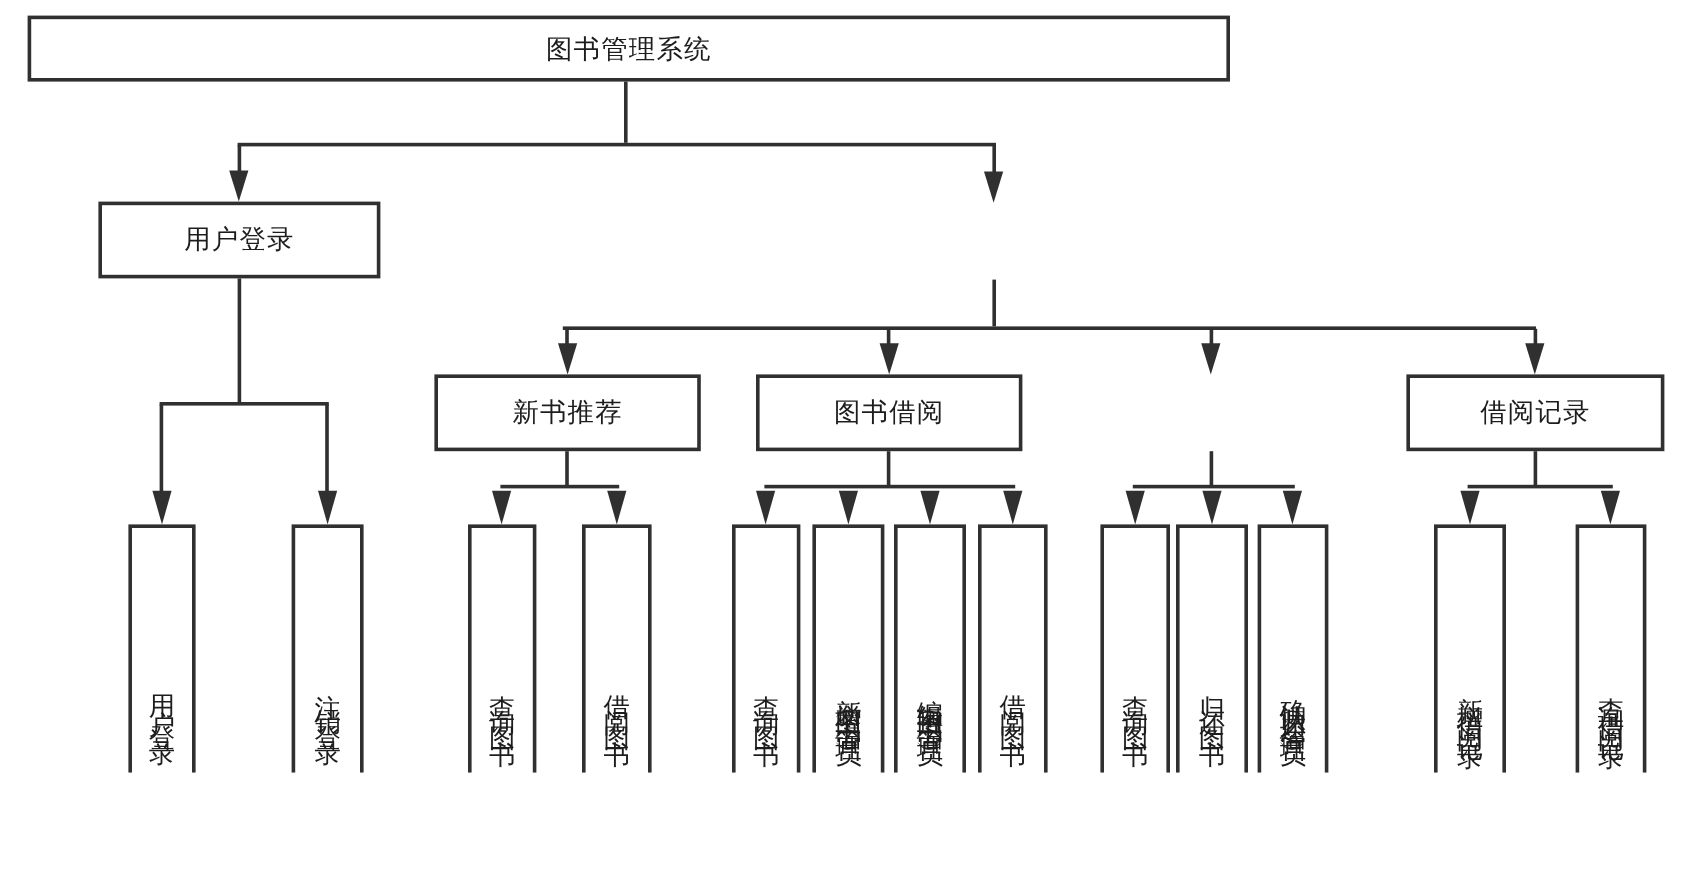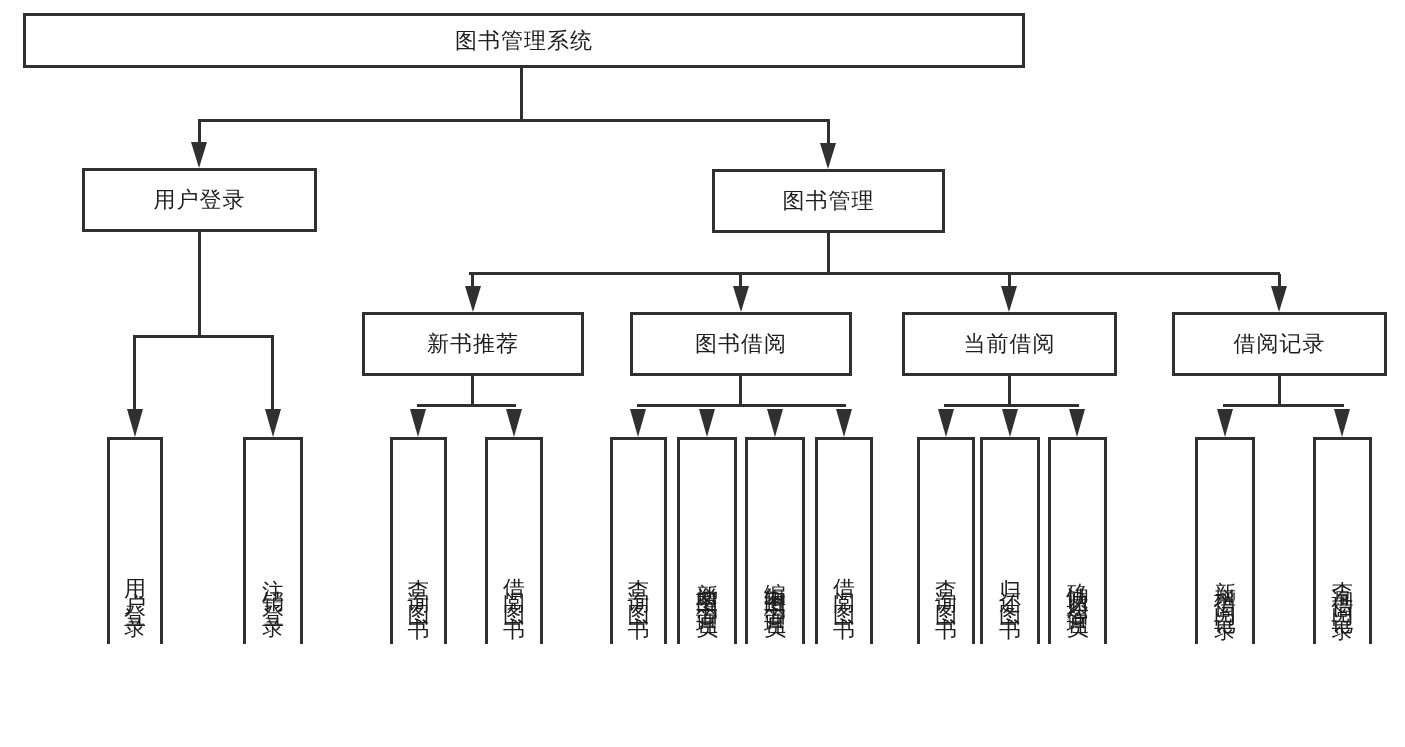--- a/index.html
+++ b/index.html
@@ -59,23 +59,20 @@
   <div class="lv" style="left:520px;top:68px;height:51px"></div>
   <div class="lh" style="left:198px;top:119px;width:632px"></div>
   <div class="lv" style="left:198px;top:121px;height:23px"></div>
   <div class="arr a26" style="left:191px;top:142px"></div>
   <div class="lv" style="left:827px;top:121px;height:24px"></div>
   <div class="arr a26" style="left:820px;top:143px"></div>
 
   <div class="node h-node" style="left:82px;top:168px;width:235px;height:64px">
     <span>用户登录</span>
   </div>
-  <div class="node h-node" style="left:712px;top:169px;width:233px;height:64px">
-    <span>图书管理</span>
-  </div>
 
   <div class="lv" style="left:198px;top:232px;height:103px"></div>
   <div class="lh" style="left:133px;top:335px;width:141px"></div>
   <div class="lv" style="left:133px;top:337px;height:74px"></div>
   <div class="arr a28" style="left:127px;top:409px"></div>
   <div class="lv" style="left:271px;top:337px;height:74px"></div>
   <div class="arr a28" style="left:265px;top:409px"></div>
 
   <div class="lv" style="left:827px;top:233px;height:39px"></div>
   <div class="lh" style="left:469px;top:272px;width:811px"></div>
@@ -86,23 +83,20 @@
   <div class="lv" style="left:1008px;top:274px;height:14px"></div>
   <div class="arr a26" style="left:1001px;top:286px"></div>
   <div class="lv" style="left:1278px;top:274px;height:14px"></div>
   <div class="arr a26" style="left:1271px;top:286px"></div>
 
   <div class="node h-node" style="left:630px;top:312px;width:222px;height:64px">
     <span>图书借阅</span>
   </div>
   <div class="node h-node" style="left:362px;top:312px;width:222px;height:64px">
     <span>新书推荐</span>
-  </div>
-  <div class="node h-node" style="left:902px;top:312px;width:215px;height:64px">
-    <span>当前借阅</span>
   </div>
   <div class="node h-node" style="left:1172px;top:312px;width:215px;height:64px">
     <span>借阅记录</span>
   </div>
 
   <div class="lv" style="left:471px;top:376px;height:29px"></div>
   <div class="lh" style="left:417px;top:404px;width:99px"></div>
   <div class="arr a28" style="left:410px;top:409px"></div>
   <div class="arr a28" style="left:506px;top:409px"></div>
 

